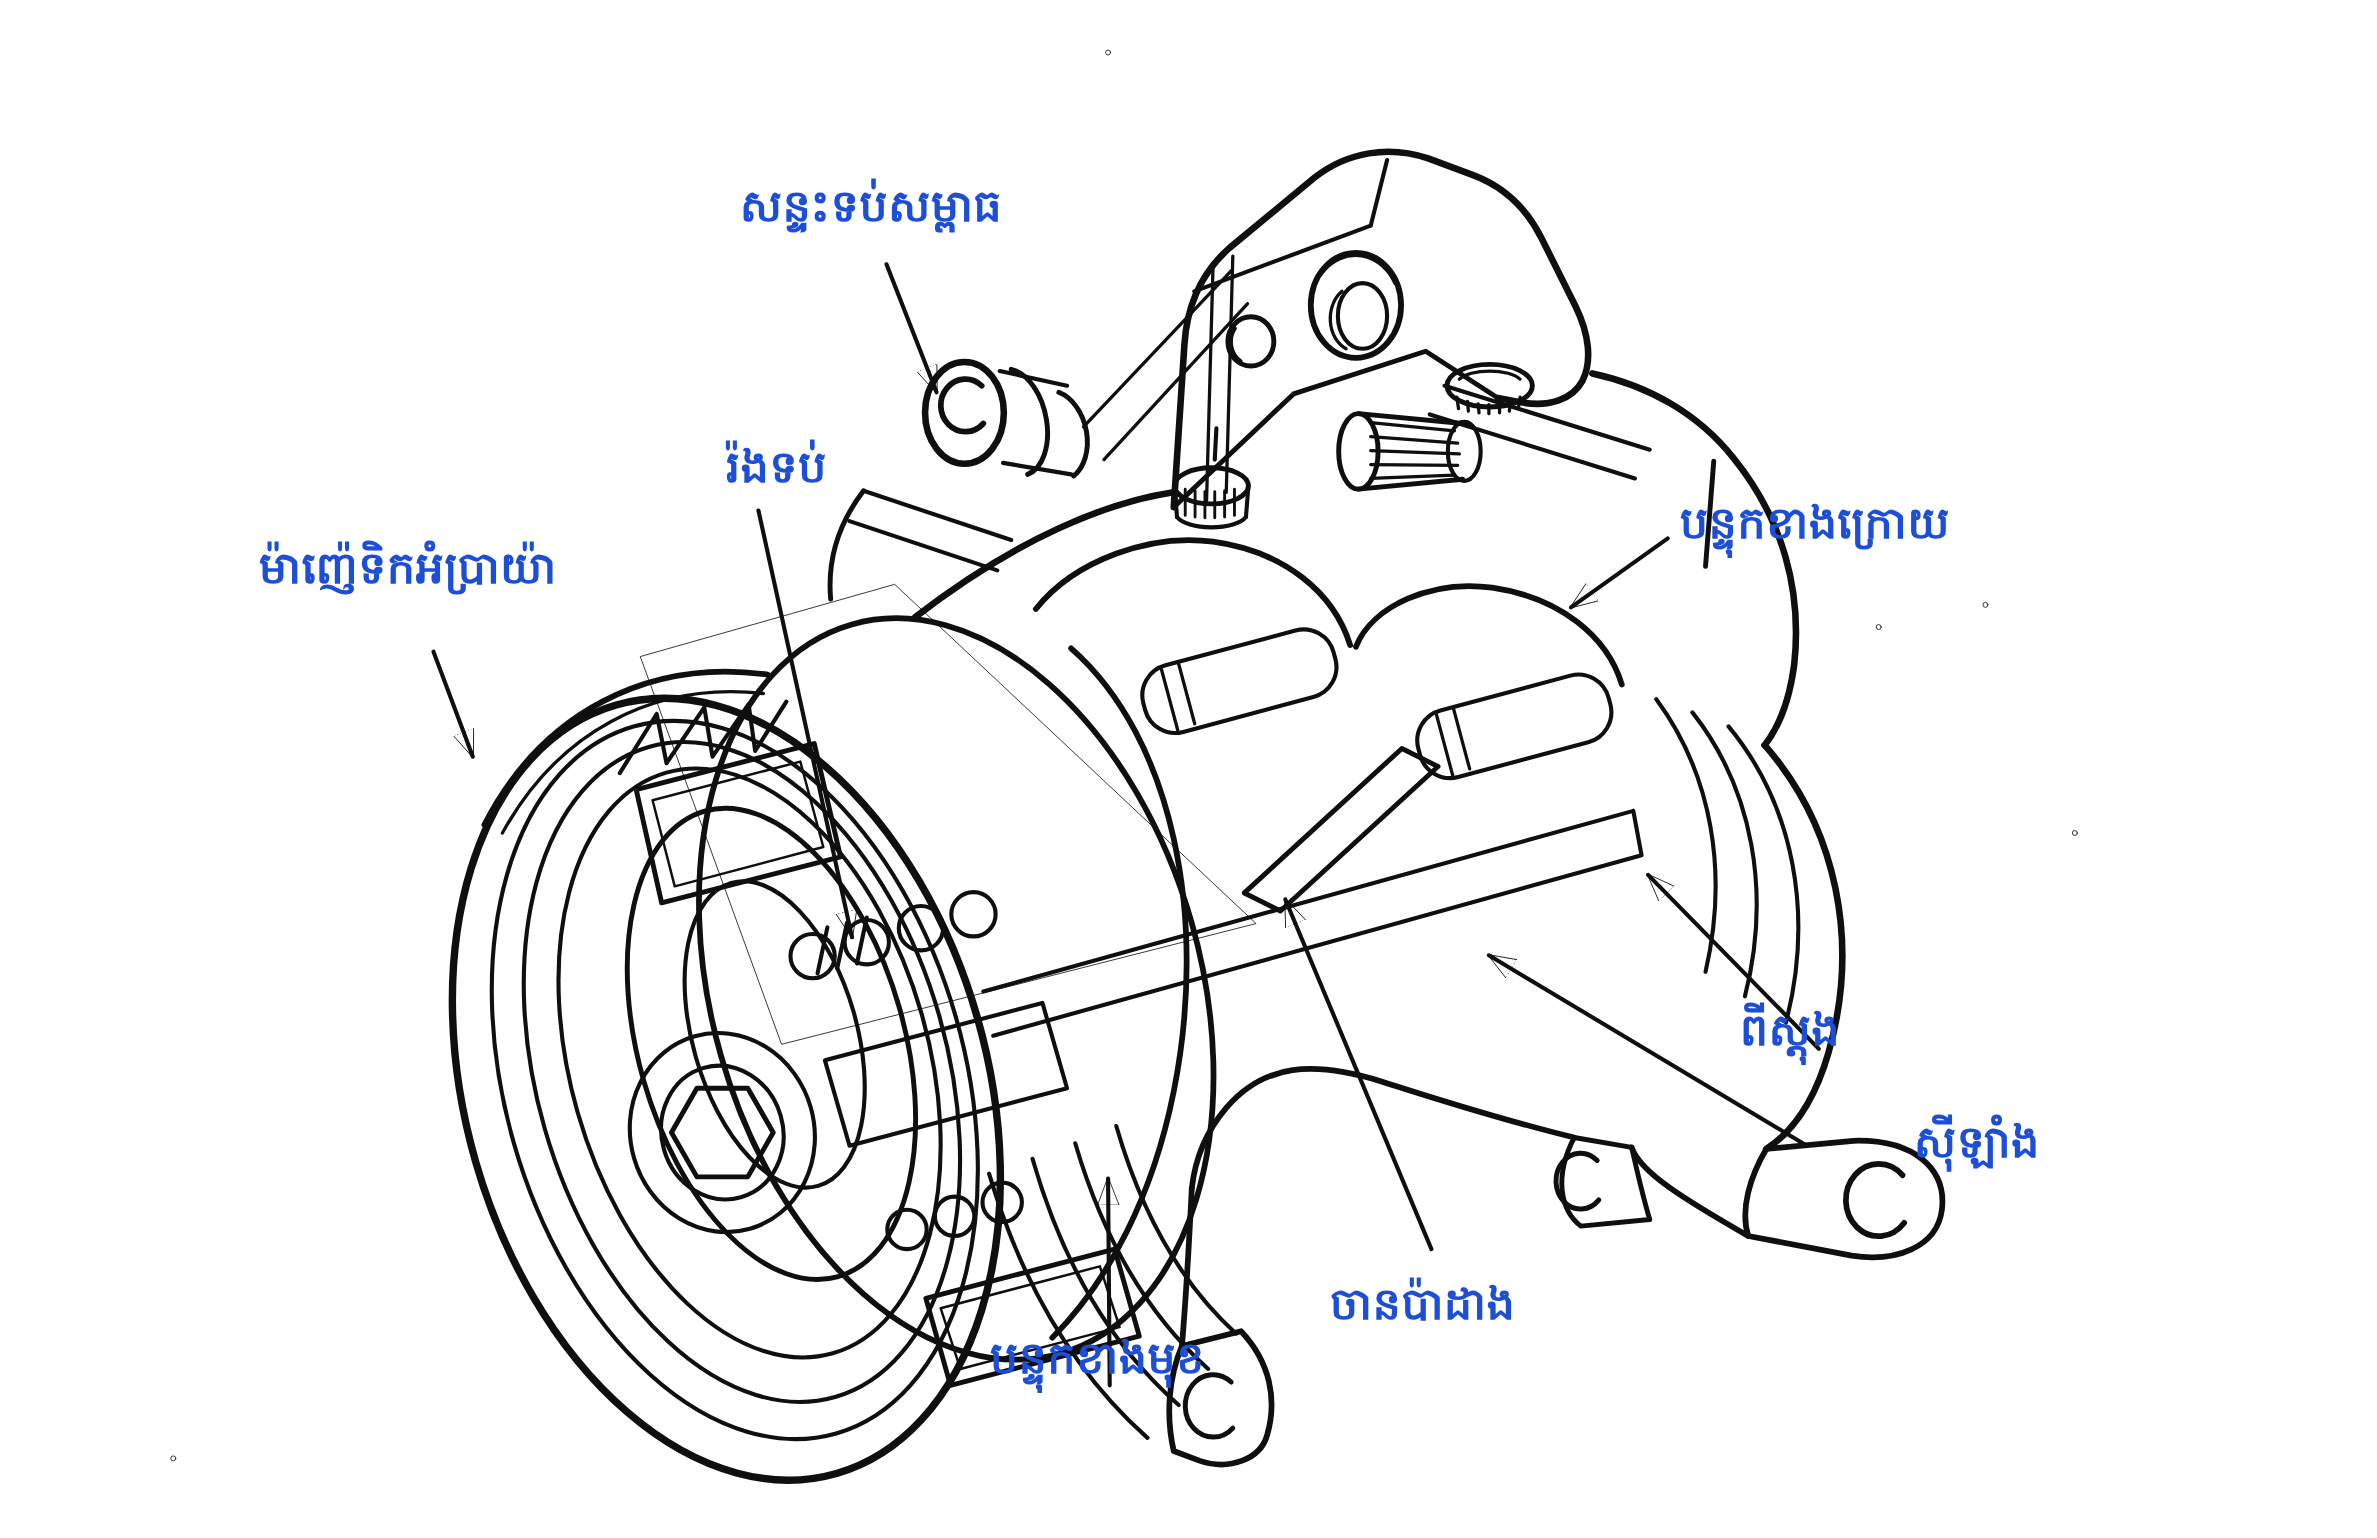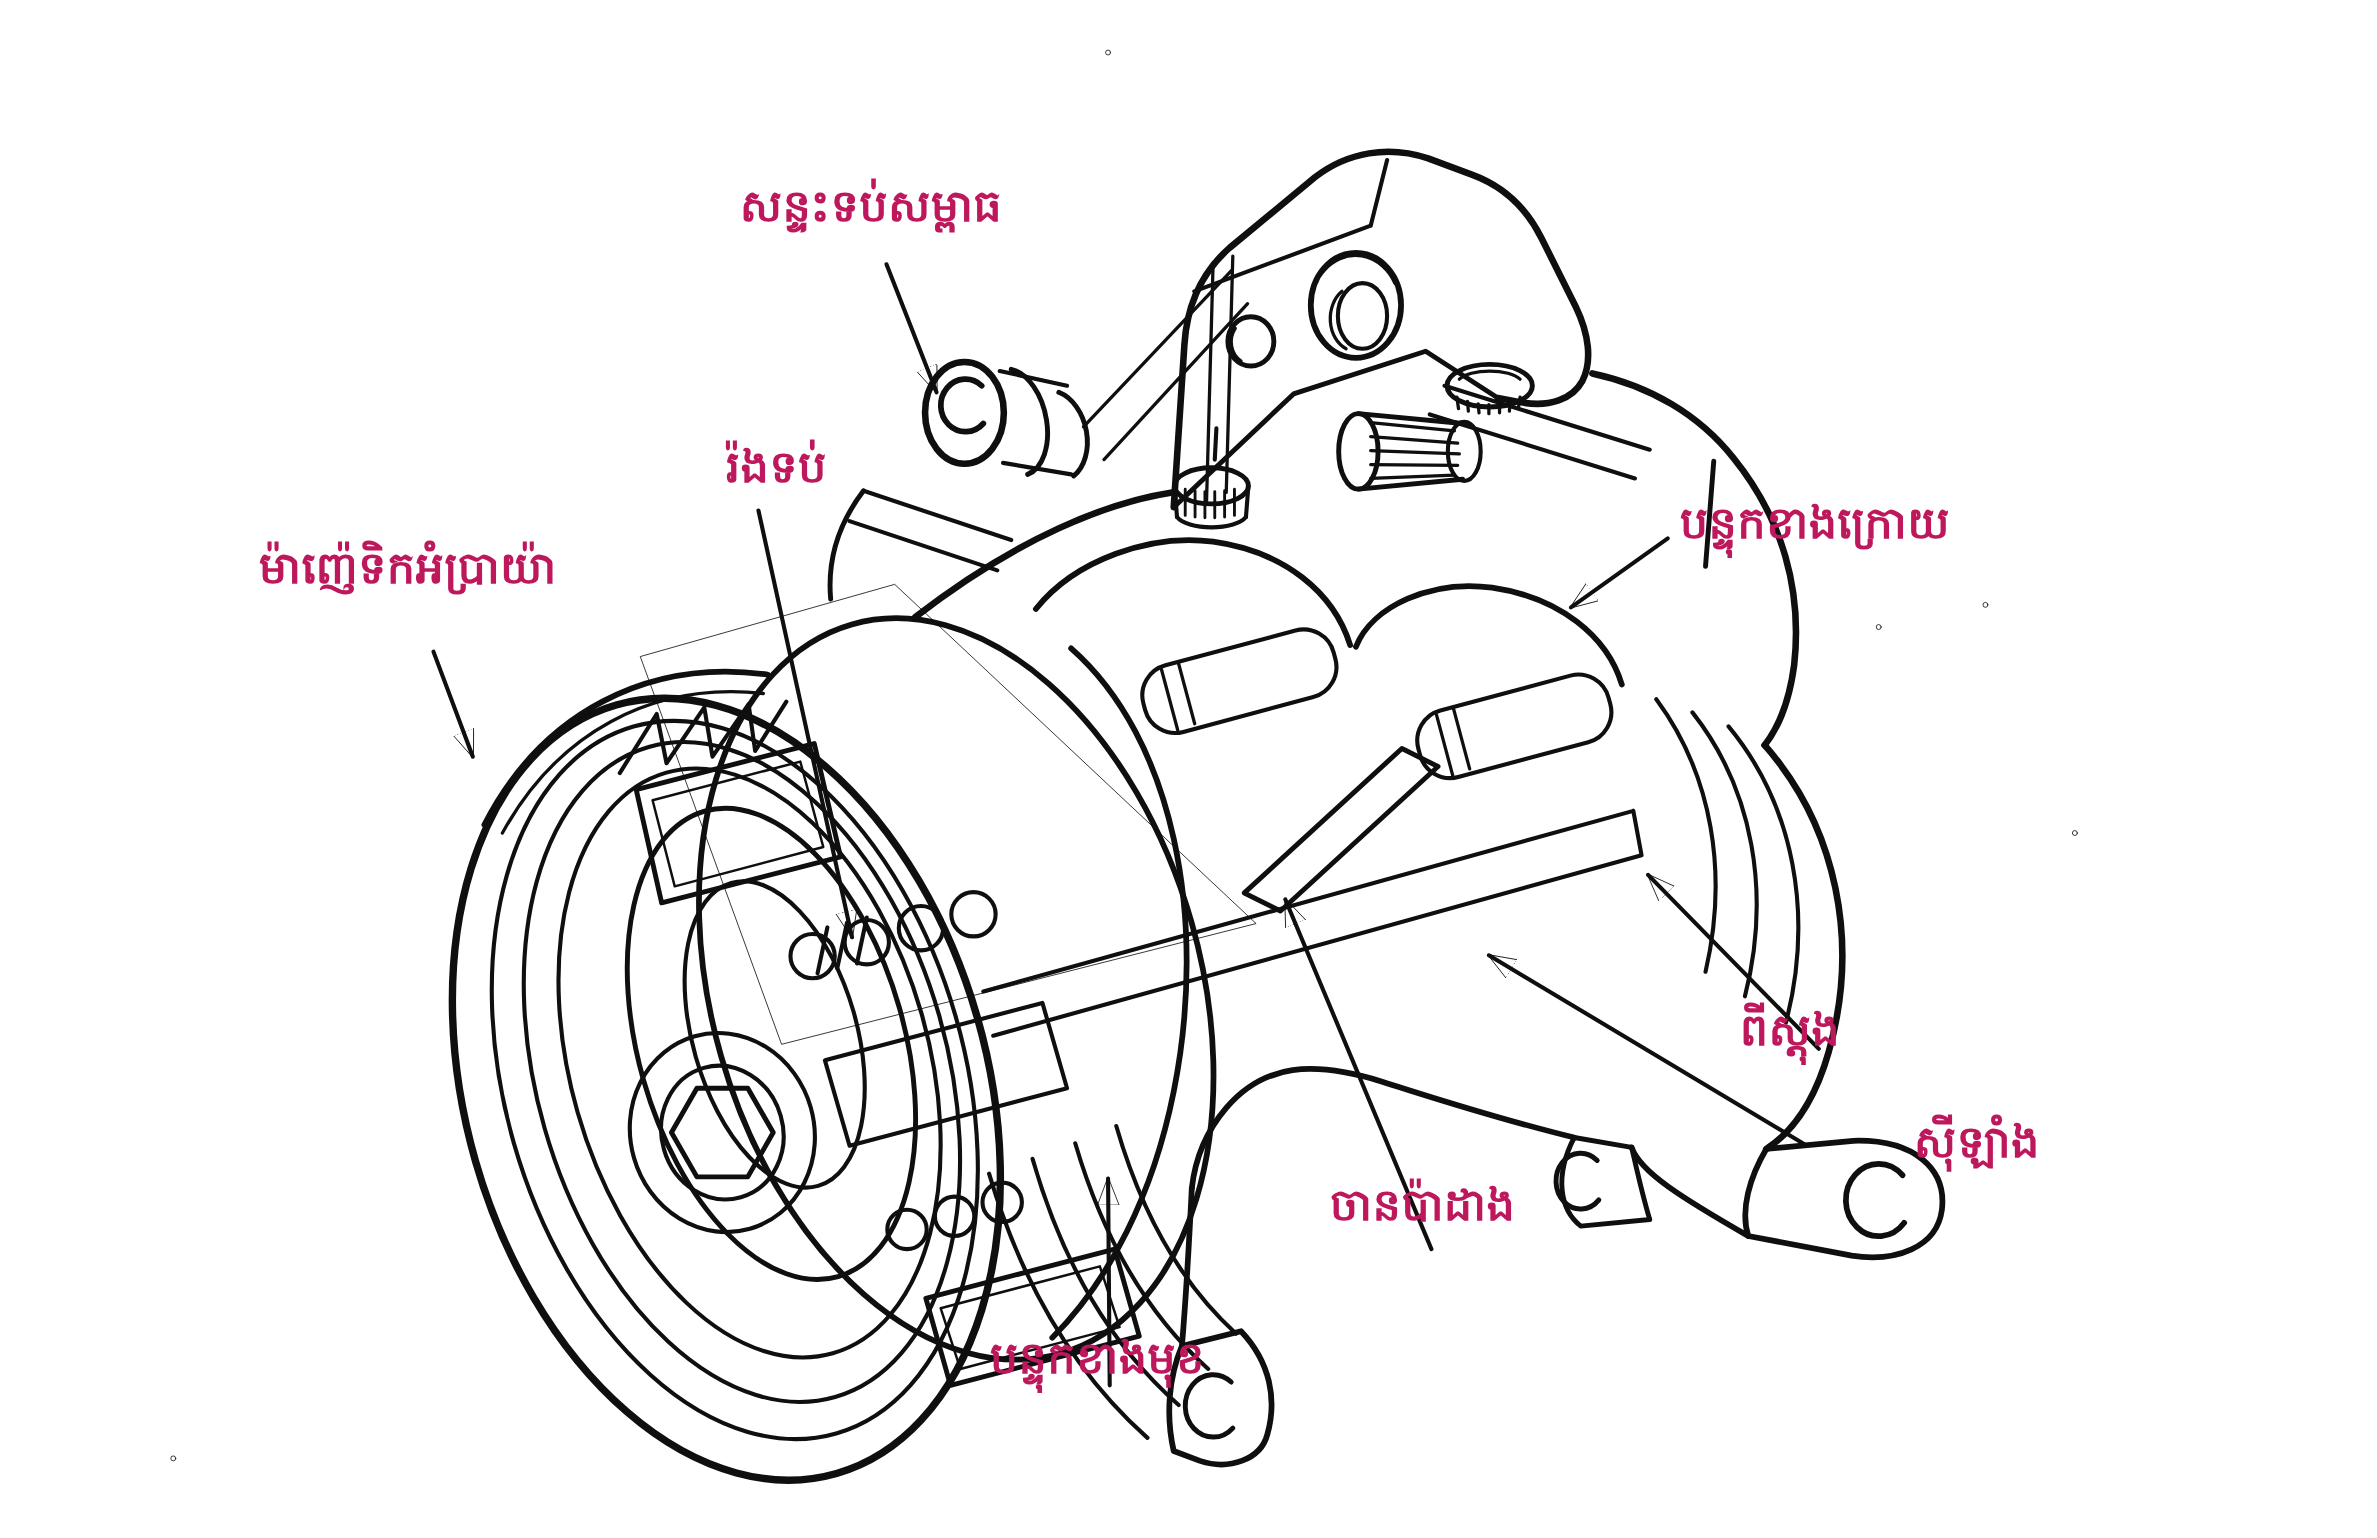--- a/index.html
+++ b/index.html
@@ -1,28 +1,28 @@
 <!DOCTYPE html>
 <html style="font-size:13px"><head>
 <meta charset="utf-8">
 <style>
   html,body{margin:0;padding:0;background:#ffffff;}
   #screen{position:relative;width:2377px;height:1538px;background:#ffffff;overflow:hidden;
           font-family:"DejaVu Sans",sans-serif;}
   #drawing{position:absolute;left:0;top:0;width:100%;height:100%;}
   svg *{stroke:#0f0f0f;fill:none;stroke-linecap:round;stroke-linejoin:round;}
-  .lbl{position:absolute;font-weight:700;font-size:44px;color:#be185d;white-space:nowrap;
+  .lbl{position:absolute;font-weight:700;font-size:44px;color:#1d4ed8;white-space:nowrap;
        letter-spacing:0.8px;line-height:1.1;}
   .L1{left:740px;top:182px}
   .L2{left:726px;top:443px}
   .L3{left:259px;top:544px}
   .L4{left:1680px;top:499px}
   .L5{left:1740px;top:1006px}
   .L6{left:1914px;top:1118px}
-  .L7{left:1330px;top:1181px}
+  .L7{left:1330px;top:1280px}
   .L8{left:990px;top:1334px}
 </style>
 </head>
 <body>
 
 <div id="screen">
 
   <svg id="drawing" viewBox="0 0 2896 1874" xmlns="http://www.w3.org/2000/svg">
     <defs>
       <pattern id="xh" width="18" height="18" patternUnits="userSpaceOnUse">

